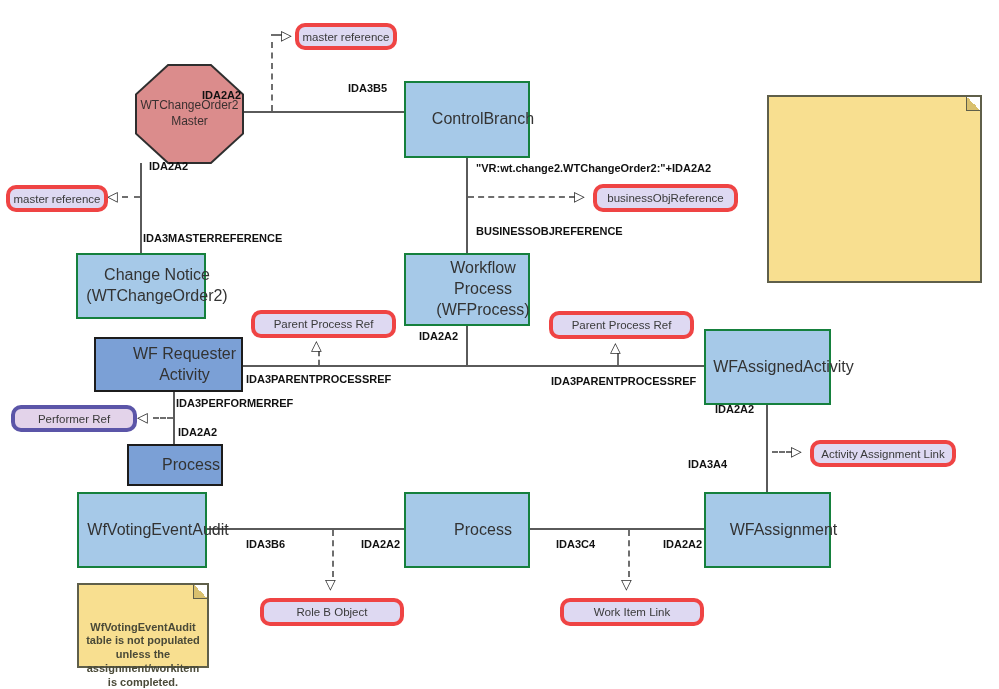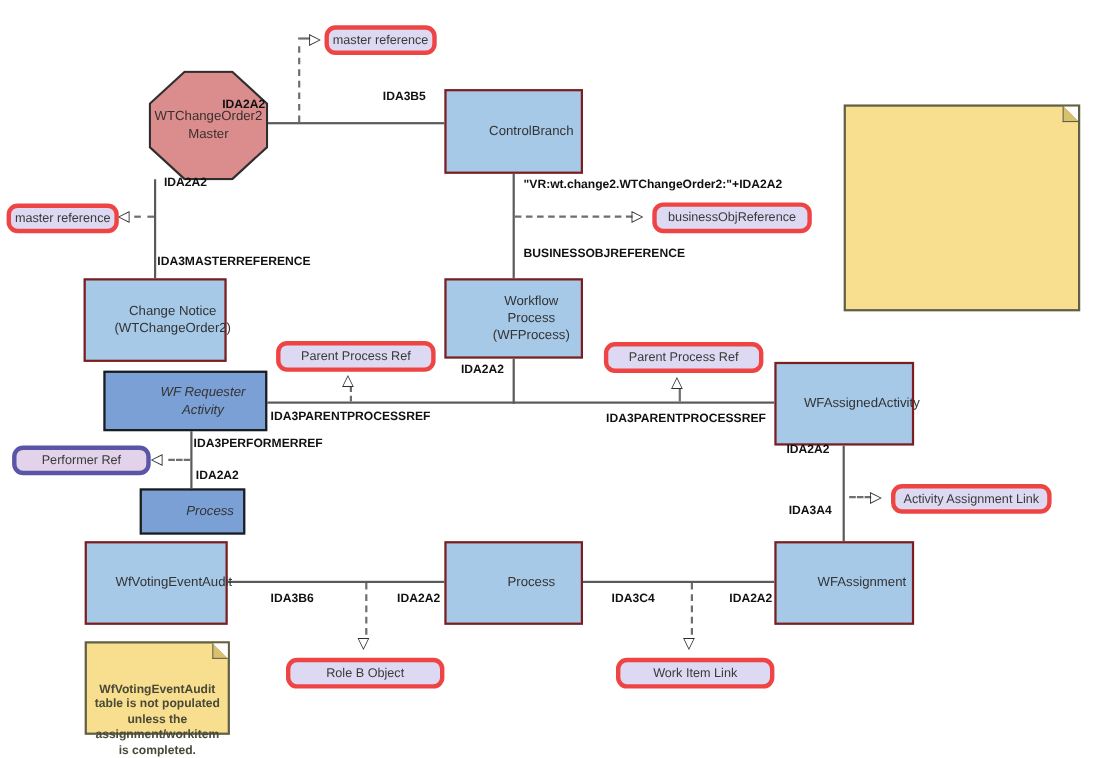--- a/index.html
+++ b/index.html
@@ -1,21 +1,21 @@
 <!DOCTYPE html>
 <html><head>
 <meta charset="utf-8">
 <style>
   html,body{margin:0;padding:0;background:#fff;}
   #canvas{position:relative;width:999px;height:689px;background:#fff;overflow:hidden;
           font-family:"Liberation Sans",sans-serif;}
-  .box{position:absolute;background:#a6c9e8;border:2px solid #7f1d1d;box-sizing:border-box;
+  .box{position:absolute;background:#a6c9e8;border:2px solid #15803d;box-sizing:border-box;
        display:flex;align-items:center;justify-content:center;text-align:center;
-       font-size:12px;color:#333;white-space:pre-line;line-height:1.3;padding-left:32px;}
-  .box.dark{background:#7ba0d6;border-color:#1c1c1c;font-style:italic;}
+       font-size:16px;color:#333;white-space:pre-line;line-height:1.3;padding-left:32px;}
+  .box.dark{background:#7ba0d6;border-color:#1c1c1c;}
   .pill{position:absolute;background:#ded9f2;border:4px solid #ef4444;border-radius:10px;
         box-sizing:border-box;display:flex;align-items:center;justify-content:center;
         font-size:11.5px;color:#3a3a3a;white-space:nowrap;}
   .pill.pink{background:#e3d3ea;border-color:#5b55a8;}
   .note{position:absolute;background:#f8df90;border:2px solid #5f5f4a;box-sizing:border-box;
         font-weight:bold;font-size:11px;color:#4a4a38;text-align:center;white-space:pre-line;
         padding:8px 3px;line-height:1.25;}
   .fold{position:absolute;top:0;right:0;width:13px;height:13px;
         background:linear-gradient(225deg,#ffffff 50%,#d9c06e 50%);
         border-left:1px solid #5f5f4a;border-bottom:1px solid #5f5f4a;}
@@ -66,21 +66,21 @@
   <div class="tri" style="left:791px;top:444px">▷</div>
   <div class="tri" style="left:325px;top:577px">▽</div>
   <div class="tri" style="left:621px;top:577px">▽</div>
 
   <div class="oct-outer">
     <div class="oct-inner">WTChangeOrder2
 Master</div>
   </div>
 
   <div class="box" style="left:404px;top:81px;width:126px;height:77px">ControlBranch</div>
-  <div class="box" style="left:76px;top:253px;width:130px;height:76px">Change Notice
+  <div class="box" style="left:76px;top:253px;width:130px;height:66px">Change Notice
 (WTChangeOrder2)</div>
   <div class="box" style="left:404px;top:253px;width:126px;height:73px">Workflow Process
 (WFProcess)</div>
   <div class="box dark" style="left:94px;top:337px;width:149px;height:55px">WF Requester Activity</div>
   <div class="box dark" style="left:127px;top:444px;width:96px;height:42px">Process</div>
   <div class="box" style="left:77px;top:492px;width:130px;height:76px">WfVotingEventAudit</div>
   <div class="box" style="left:404px;top:492px;width:126px;height:76px">Process</div>
   <div class="box" style="left:704px;top:329px;width:127px;height:76px">WFAssignedActivity</div>
   <div class="box" style="left:704px;top:492px;width:127px;height:76px">WFAssignment</div>
 
@@ -99,21 +99,21 @@
   <div class="lbl" style="left:149px;top:160px">IDA2A2</div>
   <div class="lbl" style="left:143px;top:232px">IDA3MASTERREFERENCE</div>
   <div class="lbl" style="left:476px;top:162px">"VR:wt.change2.WTChangeOrder2:"+IDA2A2</div>
   <div class="lbl" style="left:476px;top:225px">BUSINESSOBJREFERENCE</div>
   <div class="lbl" style="left:419px;top:330px">IDA2A2</div>
   <div class="lbl" style="left:246px;top:373px">IDA3PARENTPROCESSREF</div>
   <div class="lbl" style="left:551px;top:375px">IDA3PARENTPROCESSREF</div>
   <div class="lbl" style="left:176px;top:397px">IDA3PERFORMERREF</div>
   <div class="lbl" style="left:178px;top:426px">IDA2A2</div>
   <div class="lbl" style="left:715px;top:403px">IDA2A2</div>
-  <div class="lbl" style="left:717px;top:458px">IDA3A4</div>
+  <div class="lbl" style="left:688px;top:458px">IDA3A4</div>
   <div class="lbl" style="left:246px;top:538px">IDA3B6</div>
   <div class="lbl" style="left:361px;top:538px">IDA2A2</div>
   <div class="lbl" style="left:556px;top:538px">IDA3C4</div>
   <div class="lbl" style="left:663px;top:538px">IDA2A2</div>
 
   <div class="note" style="left:767px;top:95px;width:215px;height:188px">
     <div class="fold"></div>
   </div>
   <div class="note" style="left:77px;top:583px;width:132px;height:85px">
     <div class="fold"></div>

